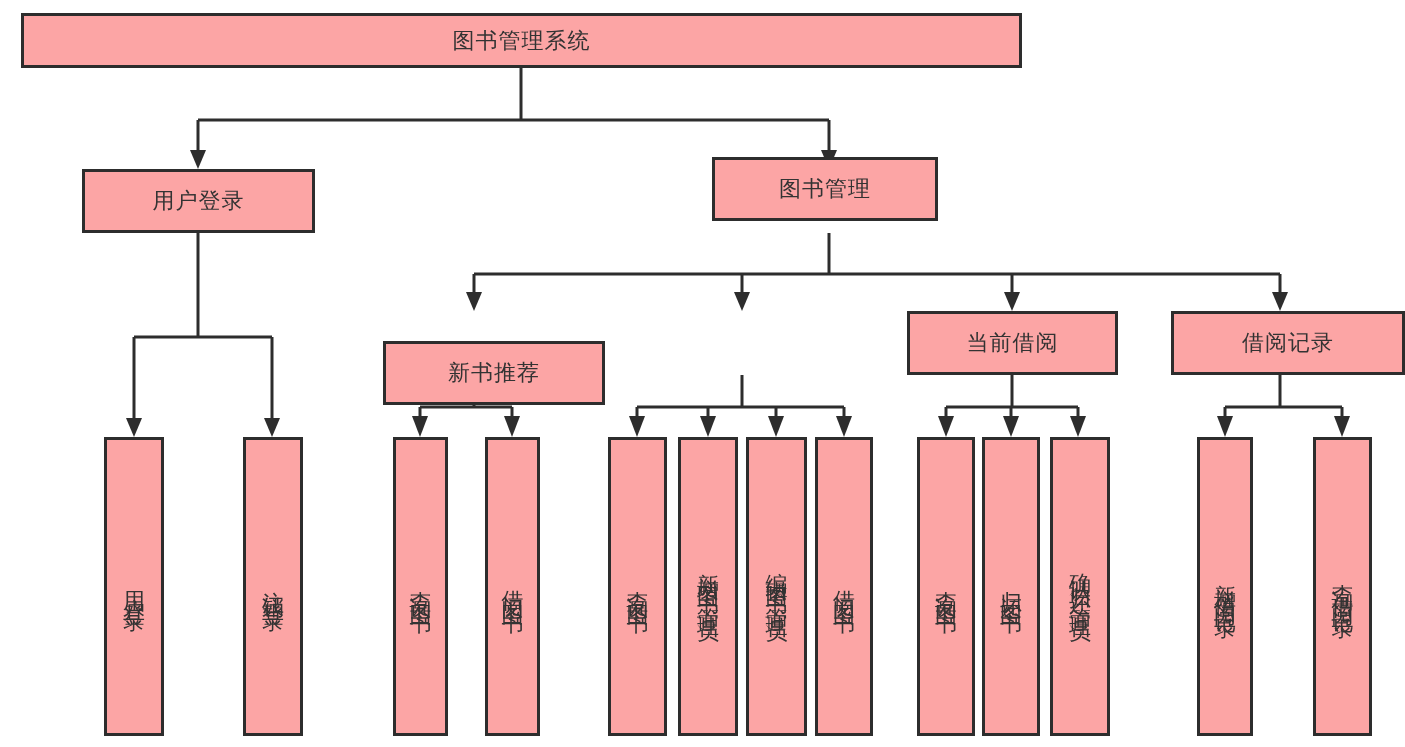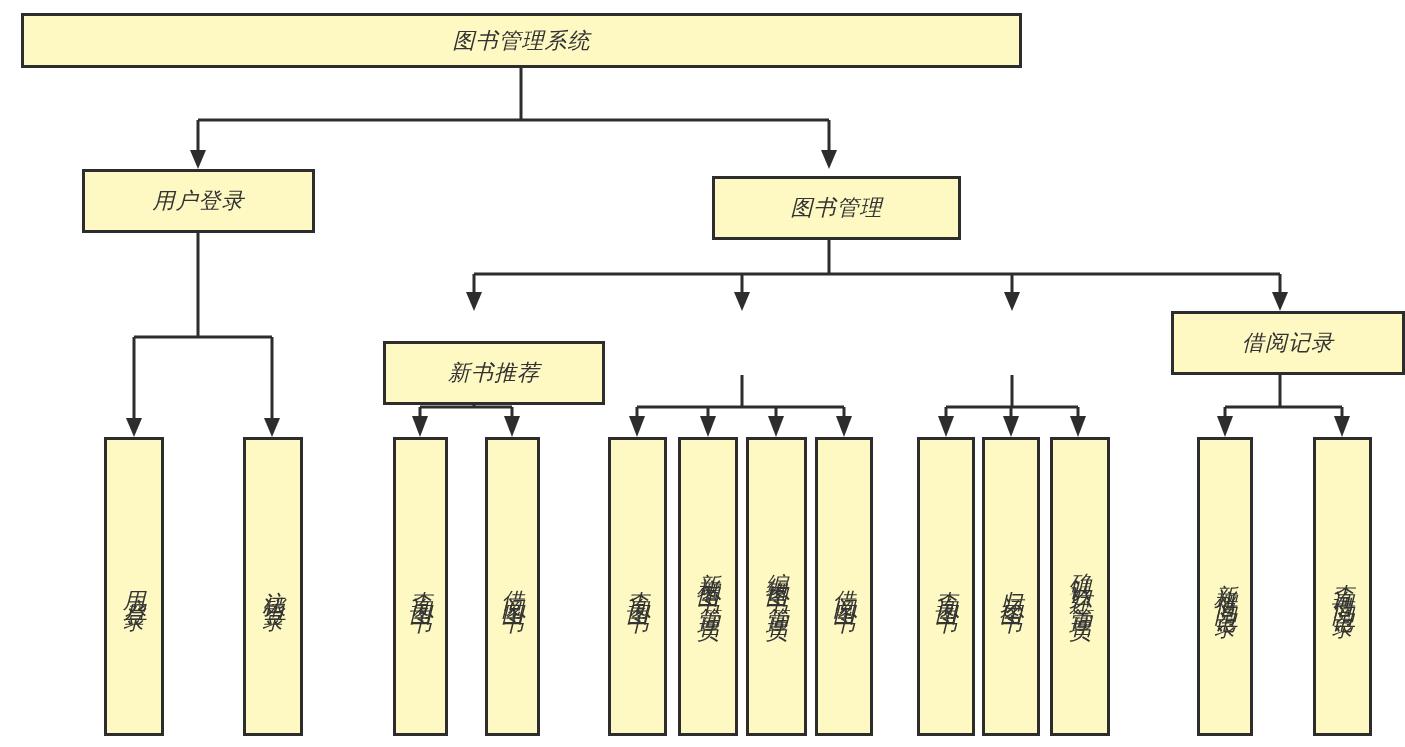--- a/index.html
+++ b/index.html
@@ -2,23 +2,23 @@
 <html><head>
 <meta charset="utf-8">
 <style>
   html,body{margin:0;padding:0;background:#fff;}
   .canvas{
     position:relative;width:1405px;height:747px;background:#ffffff;overflow:hidden;
     font-family:"Liberation Sans","DejaVu Sans",sans-serif;color:#333333;
   }
   .wires{position:absolute;left:0;top:0;z-index:1;}
   .node{
-    position:absolute;box-sizing:border-box;background:#fef9c3;
+    position:absolute;box-sizing:border-box;background:#fca5a5;
     border:3px solid #2d2d2d;display:flex;align-items:center;justify-content:center;
-    z-index:2;font-size:22px;color:#333333;white-space:nowrap;font-style:italic;
+    z-index:2;font-size:22px;color:#333333;white-space:nowrap;
   }
   .hlabel{letter-spacing:1px;}
   .vnode span{
     writing-mode:vertical-rl;text-orientation:mixed;
     letter-spacing:7px;line-height:1;font-size:22px;
   }
   .watermark{
     position:absolute;left:1185px;top:715px;z-index:6;
     font-size:20px;color:#a3a3a3;letter-spacing:0.5px;white-space:nowrap;
   }
@@ -104,26 +104,29 @@
     </g>
   </svg>
 
   <div class="node hlabel" style="left:21px;top:13px;width:1001px;height:55px;">
     <span>图书管理系统</span>
   </div>
 
   <div class="node hlabel" style="left:82px;top:169px;width:233px;height:64px;">
     <span>用户登录</span>
   </div>
-  <div class="node hlabel" style="left:712px;top:176px;width:249px;height:64px;">
+  <div class="node hlabel" style="left:712px;top:157px;width:226px;height:64px;">
     <span>图书管理</span>
   </div>
 
   <div class="node hlabel" style="left:383px;top:311px;width:222px;height:64px;margin-top:30px;">
     <span>新书推荐</span>
+  </div>
+  <div class="node hlabel" style="left:907px;top:311px;width:211px;height:64px;">
+    <span>当前借阅</span>
   </div>
   <div class="node hlabel" style="left:1171px;top:311px;width:234px;height:64px;">
     <span>借阅记录</span>
   </div>
 
   <div class="node vnode" style="left:104px;top:437px;width:60px;height:299px;">
     <span>用户登录</span>
   </div>
   <div class="node vnode" style="left:243px;top:437px;width:60px;height:299px;">
     <span>注销登录</span>

